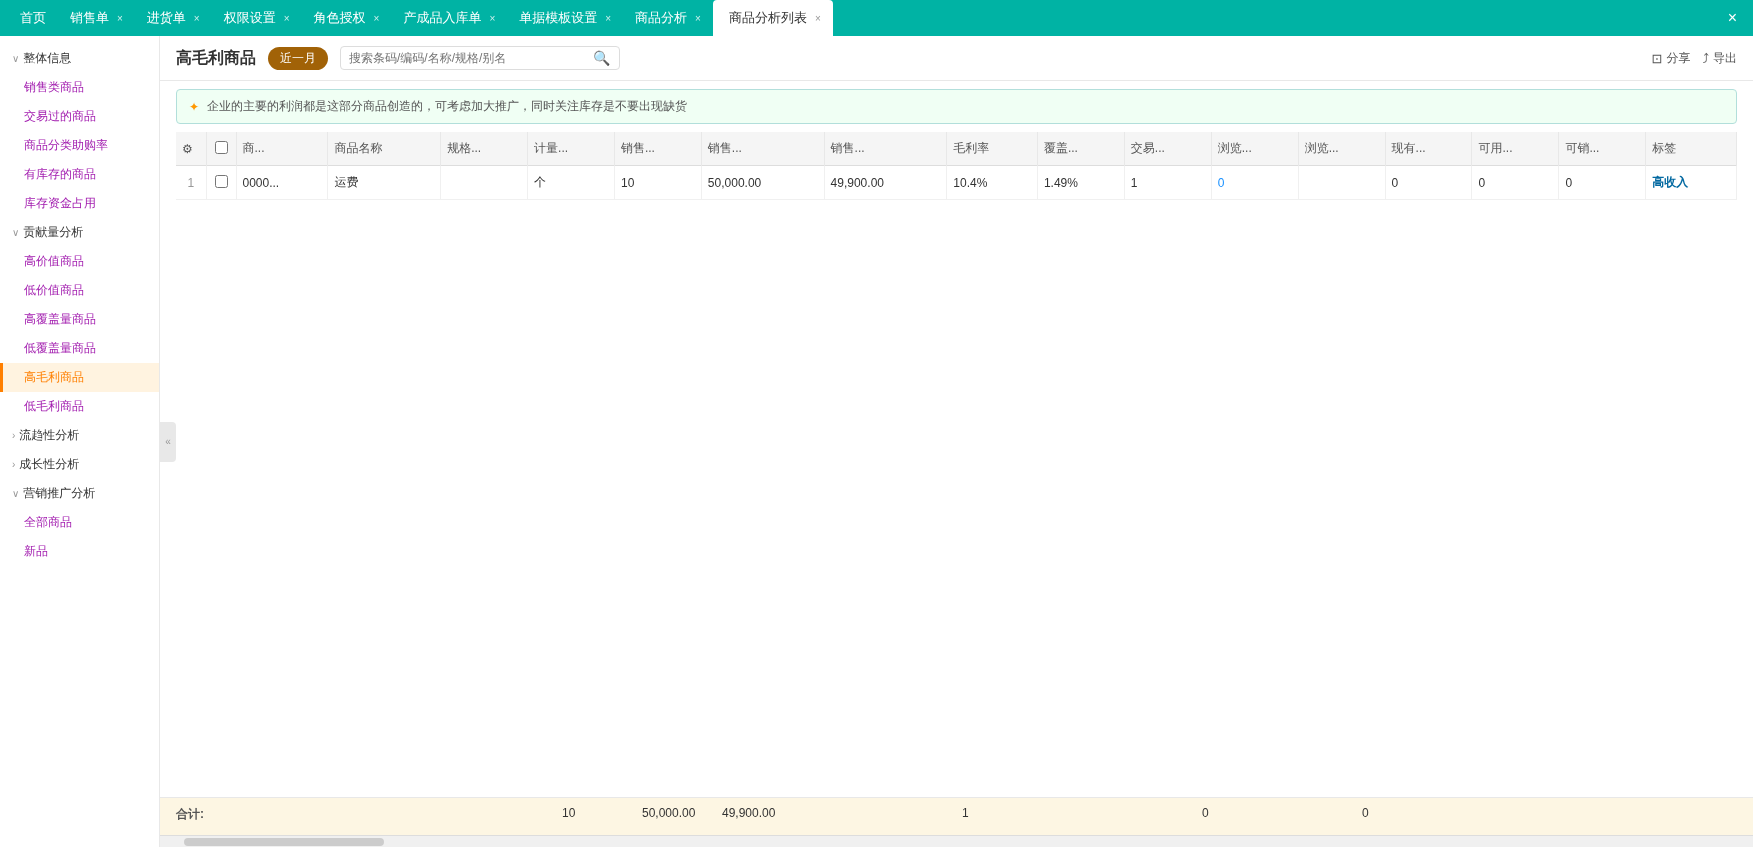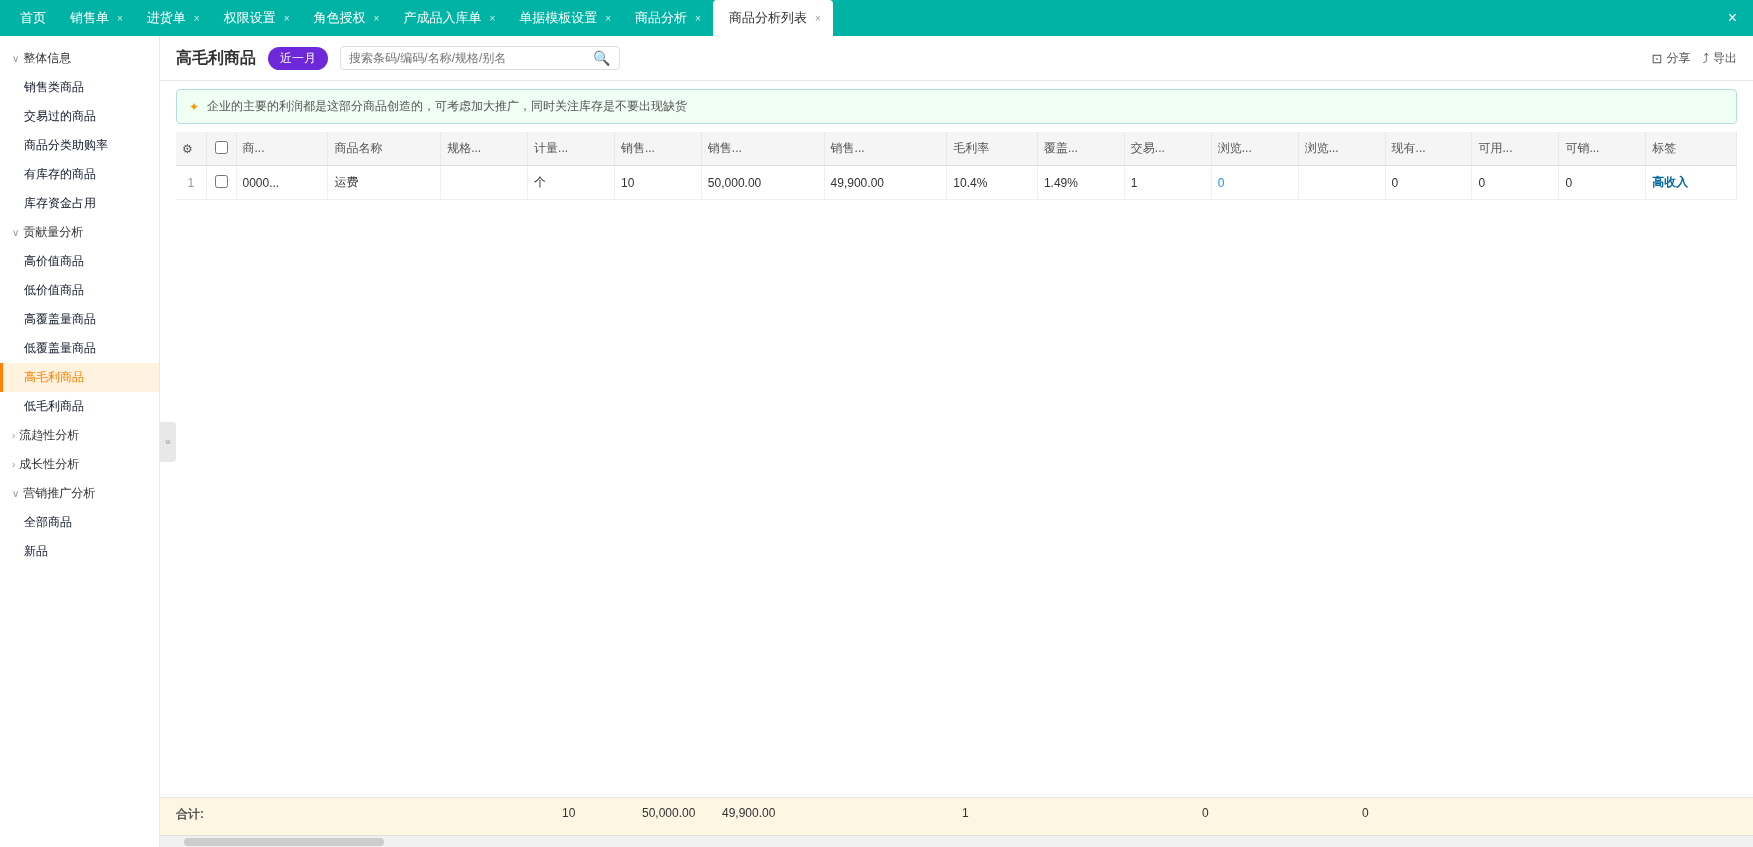--- a/index.html
+++ b/index.html
@@ -58,21 +58,21 @@
       padding: 6px 12px;
       font-size: 12px;
       color: #333;
       cursor: pointer;
       gap: 4px;
     }
     .sidebar-group-header .arrow { font-size: 10px; color: #999; }
     .sidebar-item {
       padding: 6px 12px 6px 24px;
       font-size: 12px;
-      color: #0f172a;
+      color: #a21caf;
       cursor: pointer;
       white-space: nowrap;
     }
     .sidebar-item.active {
       background: #fff3e0;
       color: #ff7f00;
       border-left: 3px solid #ff7f00;
       padding-left: 21px;
     }
 
@@ -111,21 +111,21 @@
       padding: 10px 16px;
       border-bottom: 1px solid #e8e8e8;
       gap: 12px;
     }
     .content-title {
       font-size: 16px;
       font-weight: bold;
       color: #333;
     }
     .filter-btn {
-      background: #6d28d9;
+      background: #a16207;
       color: #fff;
       border: none;
       border-radius: 12px;
       padding: 3px 12px;
       font-size: 12px;
       cursor: pointer;
     }
     .search-box {
       display: flex;
       border: 1px solid #ddd;

